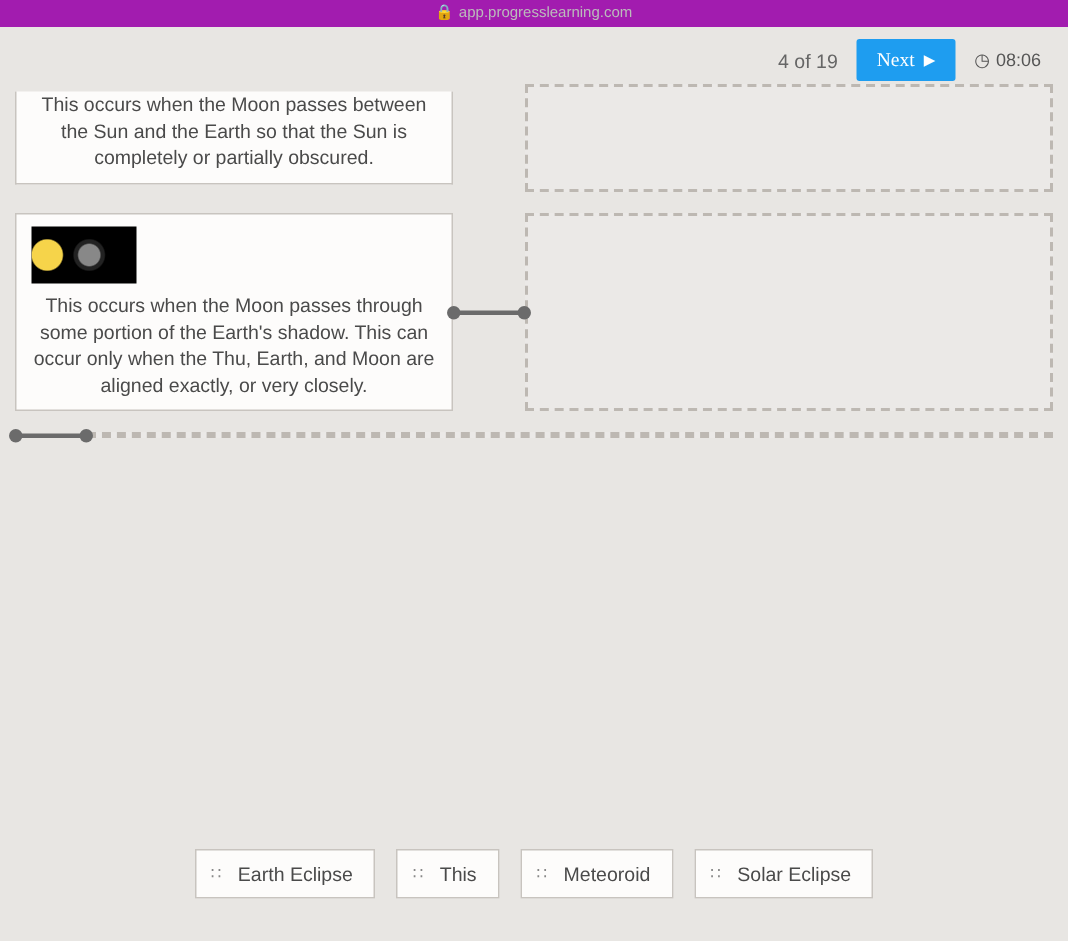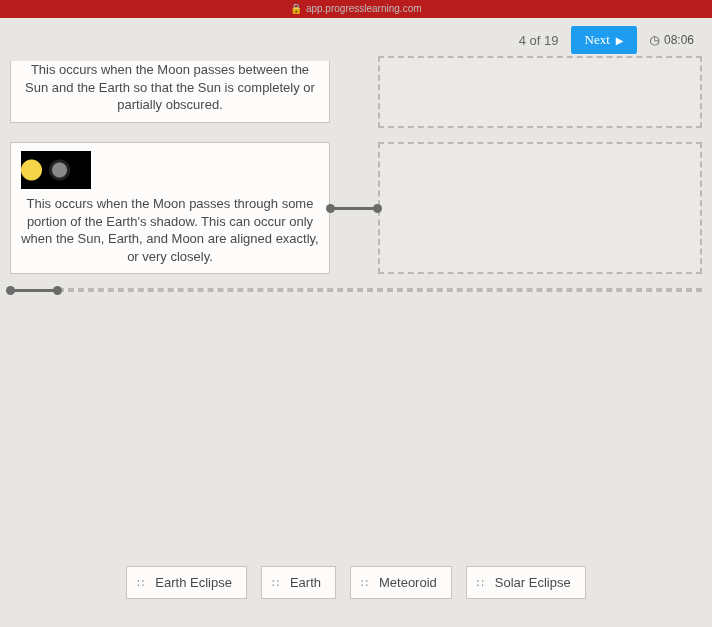--- a/index.html
+++ b/index.html
@@ -6,21 +6,21 @@
   body {
     font-family: -apple-system, BlinkMacSystemFont, "Helvetica Neue", Arial, sans-serif;
     background: #e8e6e3;
     width: 712px;
     height: 627px;
     overflow: hidden;
     color: #444;
   }
   .url-bar {
     height: 18px;
-    background: #b91c1c;
+    background: #a21caf;
     text-align: center;
     font-size: 10px;
     color: #bbb;
     line-height: 18px;
   }
   .lock { margin-right: 3px; }
   .top-controls {
     display: flex;
     justify-content: flex-end;
     align-items: center;
@@ -56,21 +56,21 @@
     display: flex;
     align-items: center;
     margin-bottom: 14px;
     position: relative;
   }
 
   .card {
     background: #fdfcfb;
     border: 1px solid #c8c4bf;
     padding: 8px 10px;
-    width: 320px;
+    width: 292px;
     font-size: 13px;
     line-height: 1.35;
     text-align: center;
     color: #4a4a4a;
   }
   .card .thumb {
     width: 70px;
     height: 38px;
     margin: 0 0 6px 0;
     display: block;
@@ -168,42 +168,42 @@
     <div class="card">
       <span>This occurs when the Moon passes between the Sun and the Earth so that the Sun is completely or partially obscured.</span>
     </div>
     <div class="connector hidden"></div>
     <div class="drop-zone"></div>
   </div>
 
   <div class="pair-row">
     <div class="card">
       <span class="thumb thumb-solar"></span>
-      <span>This occurs when the Moon passes through some portion of the Earth's shadow. This can occur only when the Sun, Earth, and Moon are aligned exactly, or very closely.</span>
+      <span>This occurs when the Moon passes through some portion of the Earth's shadow. This can occur only when the Thu, Earth, and Moon are aligned exactly, or very closely.</span>
     </div>
     <div class="connector"></div>
     <div class="drop-zone"></div>
   </div>
 
 
   <div class="pair-row">
     <div class="connector"></div>
     <div class="drop-zone"></div>
   </div>
 
 </div>
 
 <div class="answer-bank">
   <div class="answer-chip">
     <span class="grip">∷</span>
     <span>Earth Eclipse</span>
   </div>
   <div class="answer-chip">
     <span class="grip">∷</span>
-    <span>Earth</span>
+    <span>This</span>
   </div>
   <div class="answer-chip">
     <span class="grip">∷</span>
     <span>Meteoroid</span>
   </div>
   <div class="answer-chip">
     <span class="grip">∷</span>
     <span>Solar Eclipse</span>
   </div>
 </div>

